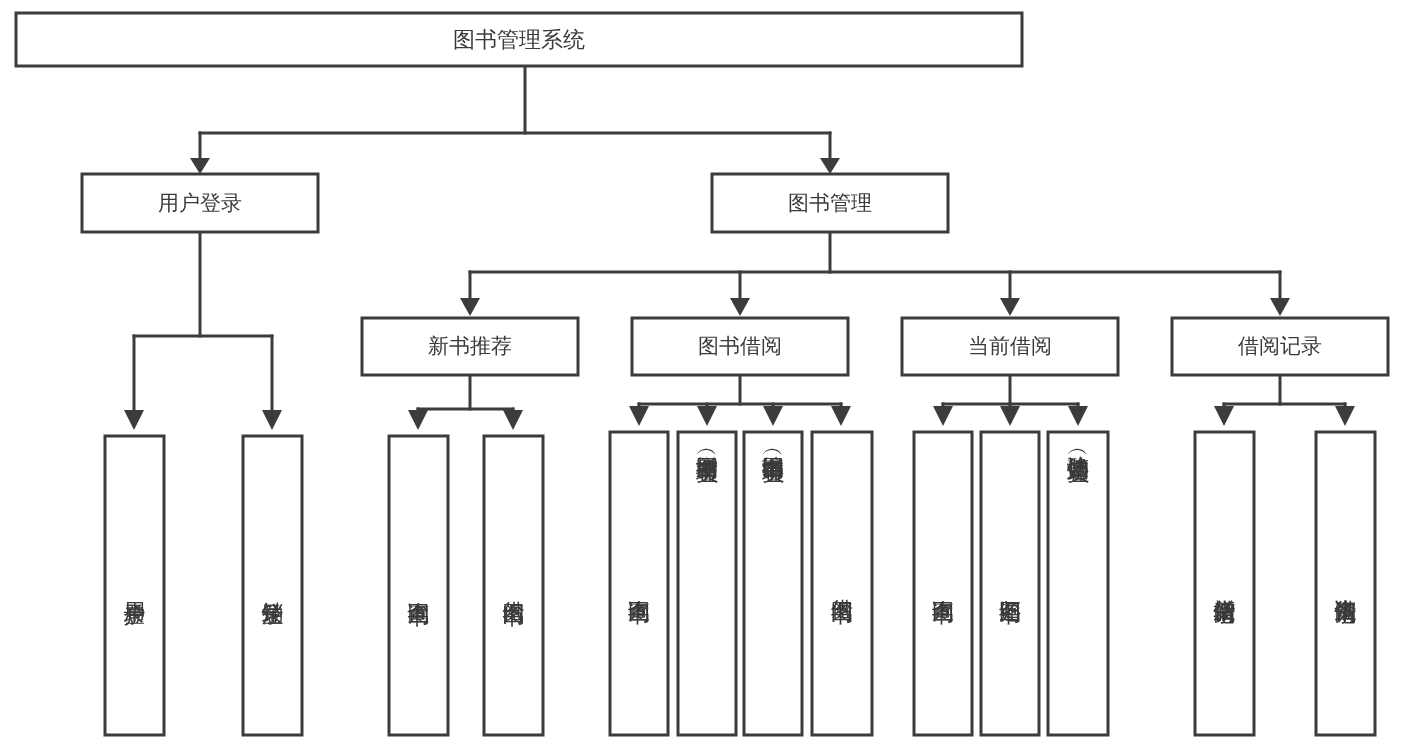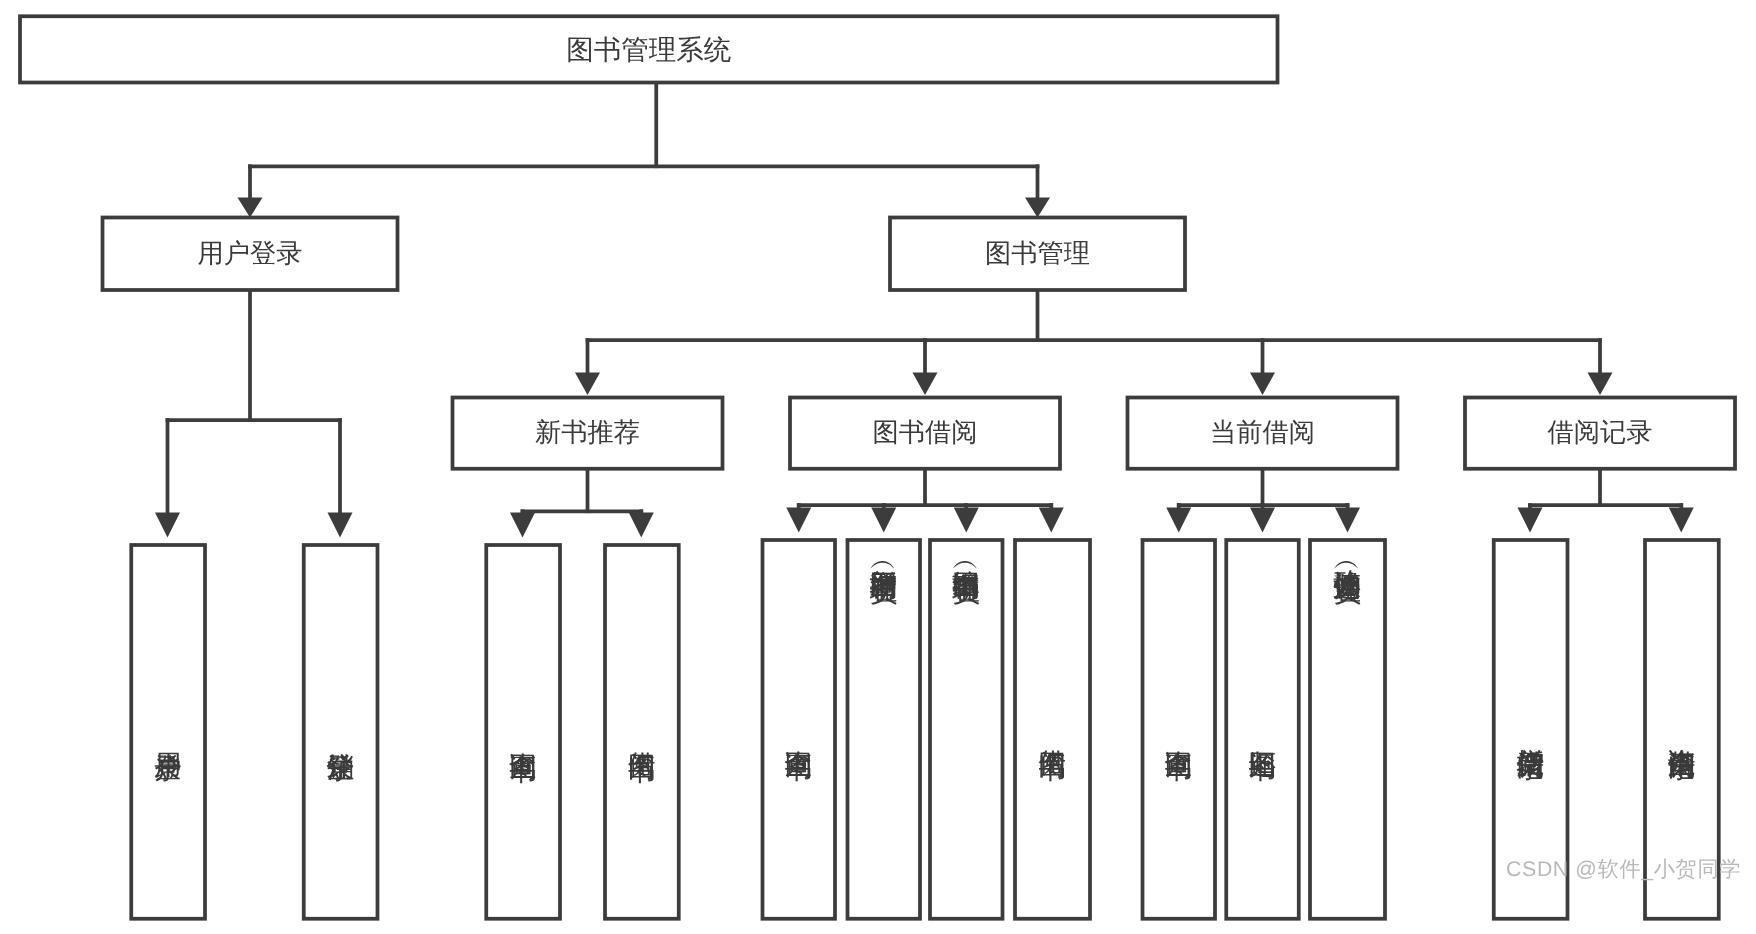--- a/index.html
+++ b/index.html
@@ -255,15 +255,14 @@
     <span class="vlabel">确认归还（管理员）</span>
   </div>
 
   <div class="vlabel-wrap" style="left:1195px; top:436px; width:59px; height:295px;">
     <span class="vlabel">新增借阅记录</span>
   </div>
   <div class="vlabel-wrap" style="left:1316px; top:436px; width:59px; height:295px;">
     <span class="vlabel">查询借阅记录</span>
   </div>
 
-  <div id="watermark">CSDN @软件_小贺同学</div>
 
 </div>
 
 </body></html>

